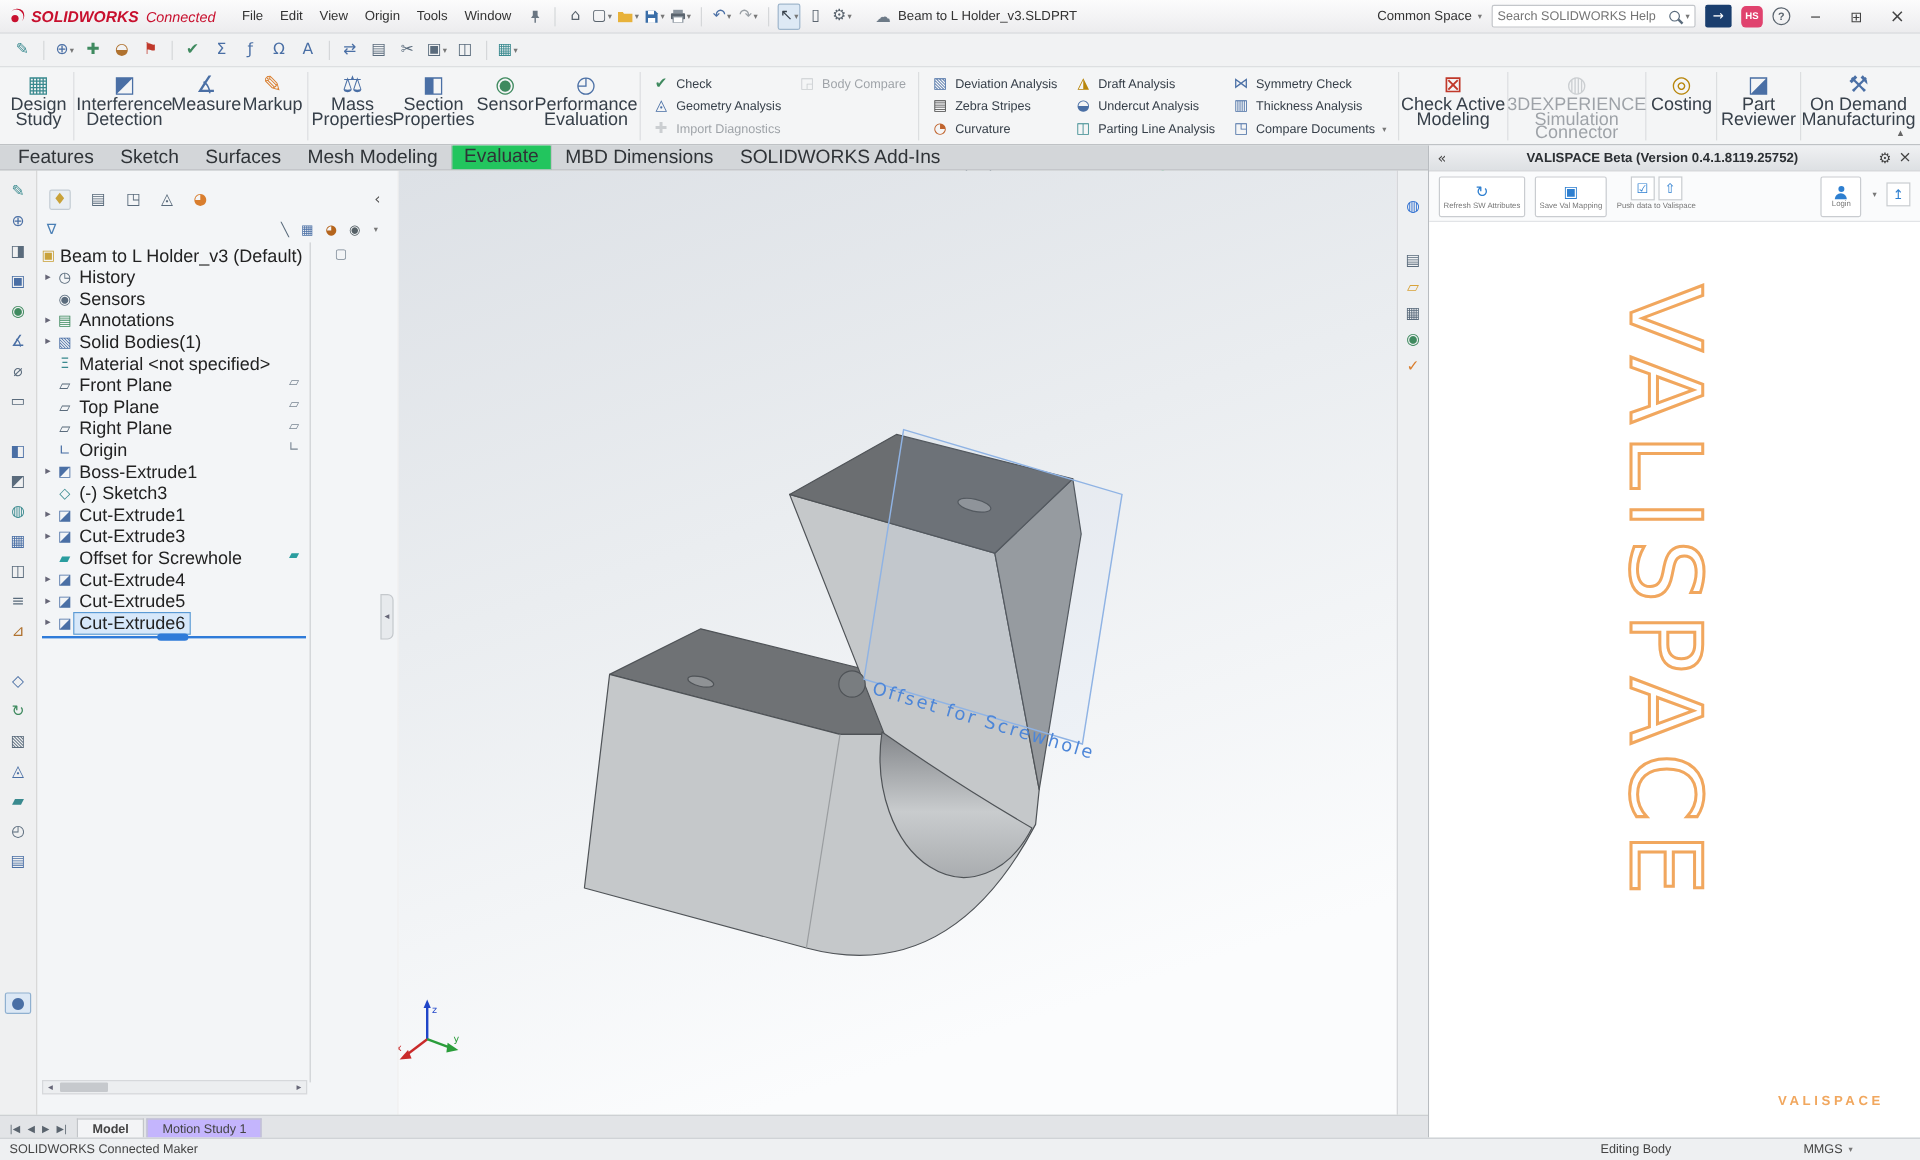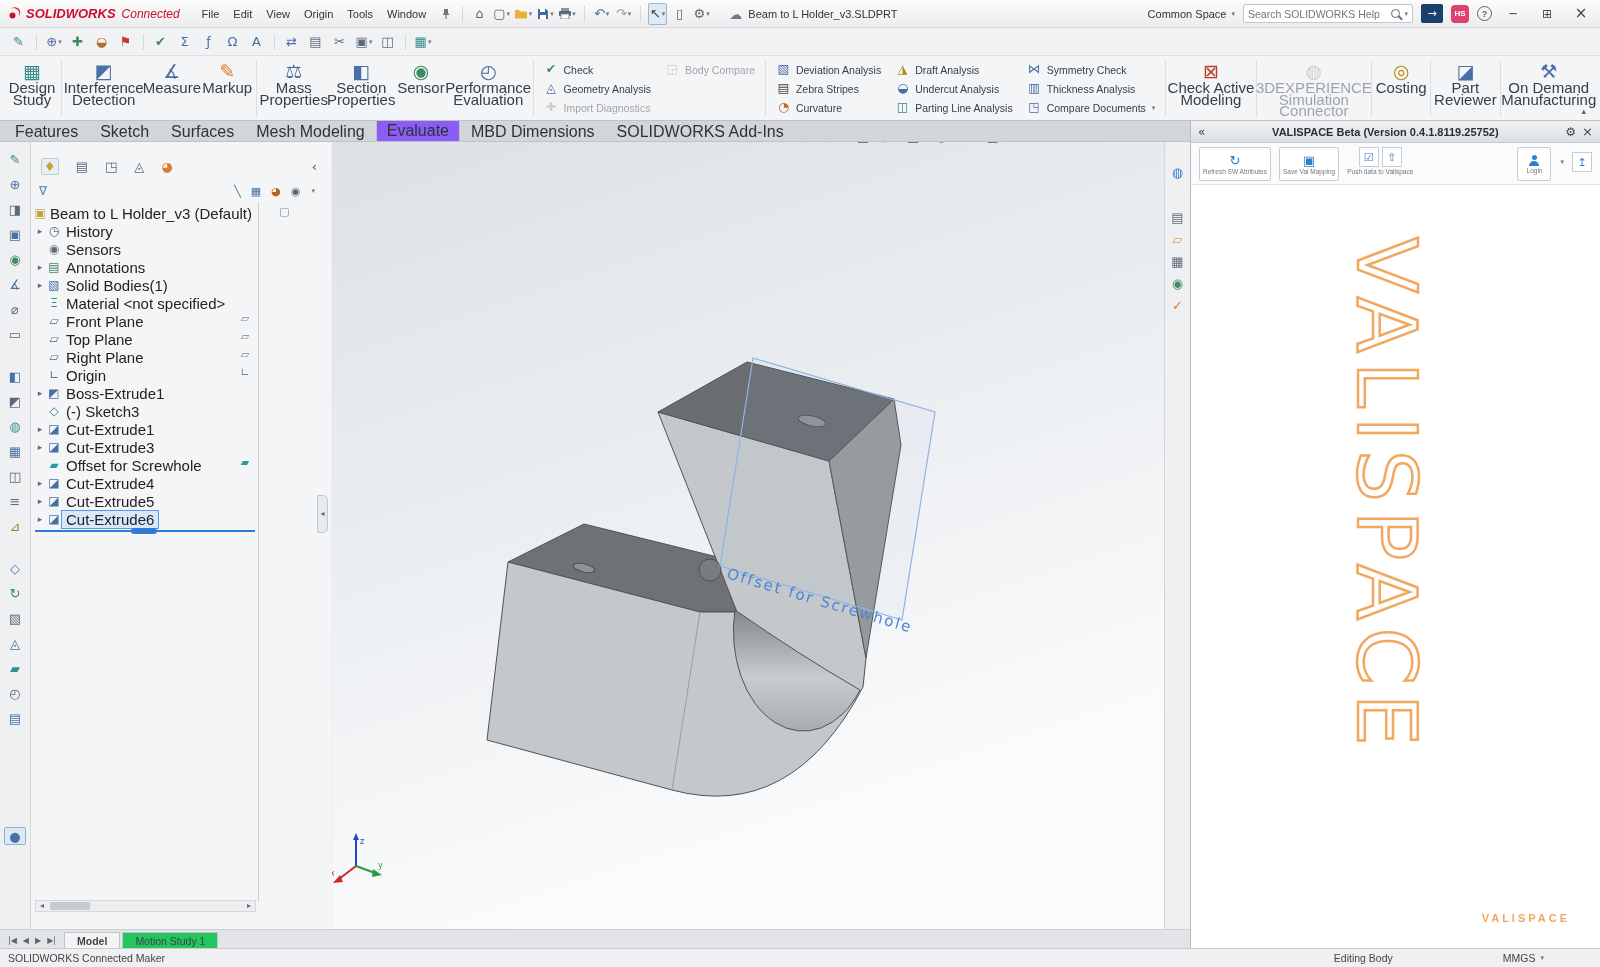--- a/index.html
+++ b/index.html
@@ -39,21 +39,21 @@
 .rl{display:block;font-size:15px;line-height:10.5px;text-align:center;white-space:nowrap;color:#37404a}
 .rstack{display:flex;flex-direction:column;padding-top:3px}
 .sbtn{display:flex;align-items:center;gap:5px;height:19px;padding:0 7px;font-size:10.5px;white-space:nowrap;color:#37404a}
 .si{font-size:12.5px;width:15px;text-align:center}
 .rsep{width:1px;align-self:stretch;background:#dcdee0;margin:3px 3px}
 .dis{opacity:.45}
 #ribbon-collapse{position:absolute;right:14px;bottom:4px;font-size:9px;color:#666}
 
 #tabrow{position:absolute;left:0;top:121px;width:1190px;height:21px;background:#d3d6d9;border-bottom:1px solid #c0c3c6;display:flex;align-items:stretch;padding-left:4px;z-index:27}
 .tab{display:flex;align-items:center;padding:0 10px;font-size:16px;color:#2f3337;border:1px solid transparent;border-bottom:none}
-.tab.active{background:#8b5cf6;border-color:#bfc2c5;margin-top:-1px;border-top-color:#f4f5f6}
+.tab.active{background:#22c55e;border-color:#bfc2c5;margin-top:-1px;border-top-color:#f4f5f6}
 
 #leftstrip{position:absolute;left:0;top:142px;width:31px;height:787px;background:#eff0f1;border-right:1px solid #d8d8d8;display:flex;flex-direction:column;align-items:center;gap:7px;padding-top:8px;z-index:10}
 .lbtn{width:22px;height:18px;display:flex;align-items:center;justify-content:center;font-size:13px}
 .lgap{height:10px}
 .lbtn.active-tool{border:1px solid #8fb0d0;background:#dce8f5;border-radius:2px}
 
 #tree{position:absolute;left:31px;top:142px;width:300px;height:787px;background:#f3f5f7;z-index:8}
 .ttabs{position:absolute;top:16px;left:10px;right:6px;display:flex;align-items:center;gap:17px}
 .ttab{font-size:13px}
 .ttab.first{border:1px solid #c4ccd4;background:#e9eef3;border-radius:2px;padding:1px 2px}
@@ -99,21 +99,21 @@
 .person{width:12px;height:11px;position:relative;display:inline-block}
 .person::before{content:"";position:absolute;left:3.5px;top:0;width:5px;height:5px;border-radius:50%;background:#2e7fd0}
 .person::after{content:"";position:absolute;left:1px;top:6px;width:10px;height:5px;border-radius:5px 5px 0 0;background:#2e7fd0}
 .vs-body{flex:1;position:relative;overflow:hidden;background:#fff}
 .vlogo{position:absolute;left:148px;top:52px;writing-mode:vertical-rl;text-orientation:mixed;font-size:82px;letter-spacing:9px;color:transparent;-webkit-text-stroke:2.5px #f1a75e;font-family:"DejaVu Sans",sans-serif}
 .vfoot{position:absolute;right:30px;bottom:24px;font-size:11px;letter-spacing:3px;color:#f1a75e;font-weight:700}
 
 #dtabs{position:absolute;left:0;top:929px;width:1190px;height:19px;background:#e2e4e7;border-top:1px solid #cdd0d3;display:flex;align-items:flex-end;padding-left:6px;z-index:12}
 .dnav{display:flex;gap:2px;margin:0 4px 2px 0}
 .dnav span{font-size:8px;color:#5a646e;padding:1px 2px}
-.dtab{font-size:10.5px;padding:2px 12px 1px;border:1px solid #c2c5c9;border-bottom:none;background:#22c55e;color:#444;margin-left:2px}
+.dtab{font-size:10.5px;padding:2px 12px 1px;border:1px solid #c2c5c9;border-bottom:none;background:#c4b5fd;color:#444;margin-left:2px}
 .dtab.active{background:#f3f4f6;font-weight:700}
 #statusbar{position:absolute;left:0;top:948px;width:1600px;height:19px;background:#eef0f2;border-top:1px solid #c9ccd0;display:flex;align-items:center;padding:0 8px;font-size:10.5px;color:#444;z-index:31}
 #sb-edit{margin-left:auto}
 #sb-units{margin-left:110px;margin-right:48px;display:flex;align-items:center;gap:4px}
 </style>
 </head>
 <body>
 
 <div id="titlebar">
   <div class="sw-logo">

